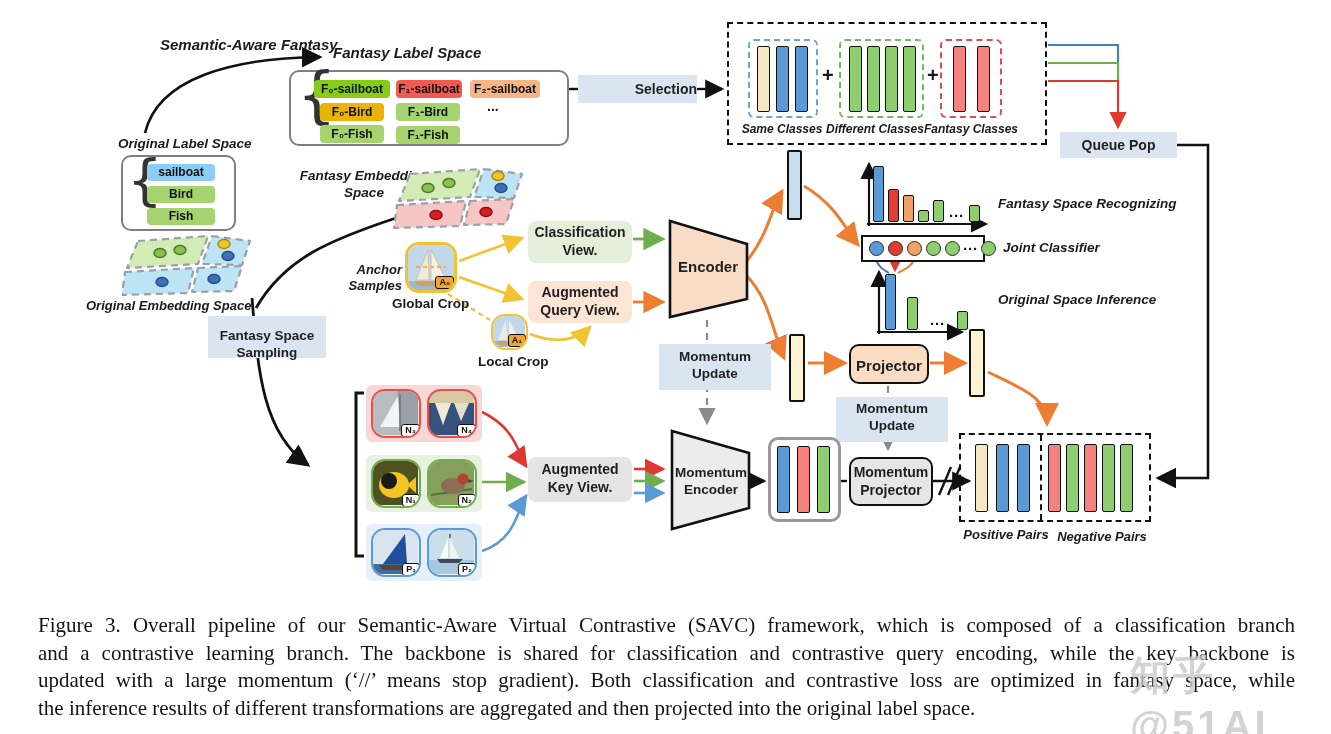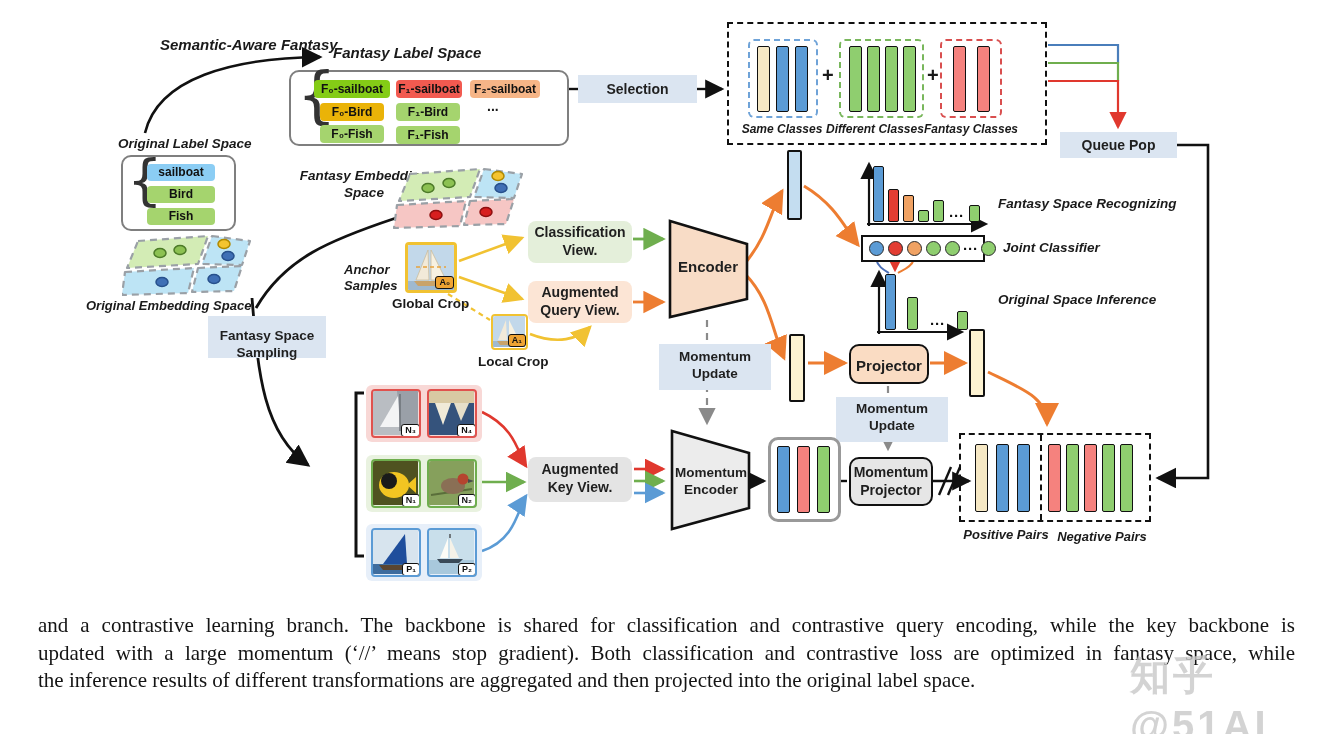--- a/index.html
+++ b/index.html
@@ -15,21 +15,21 @@
         font-weight:bold;font-size:12px;line-height:18px;height:18px;color:#111;}
   .brace{position:absolute;font-family:"DejaVu Sans",sans-serif;font-weight:400;color:#333;}
   .barrow{display:flex;align-items:stretch;}
   .barrow .bar{display:block;width:13px;border:1.6px solid #111;border-radius:2px;box-sizing:border-box;}
   .chartrow{display:flex;align-items:flex-end;}
   .chartrow .bar{display:block;width:11px;border:1.6px solid #111;border-radius:2px;box-sizing:border-box;}
   .bar-ellipsis,.dot-ellipsis{font-weight:bold;font-size:15px;line-height:12px;align-self:flex-end;margin:0 1px;color:#111;}
   .dotrow{display:flex;align-items:center;}
   .dotrow .dot{display:block;width:15px;height:15px;border-radius:50%;border:1.6px solid #2b2b2b;box-sizing:border-box;margin:0 2px;}
   .dotrow .dot-ellipsis{align-self:center;line-height:15px;}
-  .imgtile{position:absolute;box-sizing:border-box;border-radius:4px;overflow:hidden;}
+  .imgtile{position:absolute;box-sizing:border-box;border-radius:14px;overflow:hidden;}
   .badge{position:absolute;right:-1px;bottom:-1px;background:#fff;border:1.5px solid #111;border-radius:3px;
          font-size:9px;font-weight:bold;line-height:11px;padding:0 3px;color:#111;}
   .ibadge{position:absolute;right:0px;bottom:1px;background:#f0a433;border:1.5px solid #111;border-radius:3px;
          font-size:9px;font-weight:bold;line-height:11px;padding:0 3px;color:#111;}
   .caption{font-family:"Liberation Serif","DejaVu Serif",serif;font-size:21px;color:#141414;line-height:27.5px;}
   .just{text-align:justify;text-align-last:justify;}
   .watermark{font-size:40px;color:#c9c9c9;opacity:.8;letter-spacing:3px;font-weight:bold;z-index:9;}
   .twoline{line-height:1.25;}
 </style>
 </head>
@@ -130,21 +130,21 @@
     <div class="chip" style="left:23px;top:8px;width:76px;background:#84cc16;">F₀-sailboat</div>
     <div class="chip" style="left:105px;top:8px;width:66px;background:#f25a50;">F₁-sailboat</div>
     <div class="chip" style="left:179px;top:8px;width:70px;background:#f6b587;">F₂-sailboat</div>
     <div class="chip" style="left:29px;top:31px;width:64px;background:#eab308;">F₀-Bird</div>
     <div class="chip" style="left:105px;top:31px;width:64px;background:#a5d46e;">F₁-Bird</div>
     <div class="abs" style="left:196px;top:26px;font-weight:bold;font-size:14px;">...</div>
     <div class="chip" style="left:29px;top:53px;width:64px;background:#a5d46e;">F₀-Fish</div>
     <div class="chip" style="left:105px;top:54px;width:64px;background:#a5d46e;">F₁-Fish</div>
   </div>
 
-  <div class="abs node bluebox" style="left:578px;top:75px;width:119px;height:28px;line-height:28px;font-size:14px;">Selection</div>
+  <div class="abs node bluebox" style="left:578px;top:75px;width:119px;height:28px;line-height:28px;font-size:14px;text-align:right;">Selection</div>
 
   <div class="abs" style="left:727px;top:22px;width:320px;height:123px;border:2.5px dashed #111;box-sizing:border-box;">
     <div class="abs" style="left:19px;top:15px;width:70px;height:79px;border:2px dashed #6fa3d8;border-radius:6px;box-sizing:border-box;">
       <div class="barrow abs" style="left:7px;top:5px;height:66px;gap:6px;">
           <i class="bar" style="background: rgb(246, 232, 196);"></i>
           <i class="bar" style="background: rgb(91, 155, 213);"></i>
           <i class="bar" style="background: rgb(91, 155, 213);"></i>
         </div>
     </div>
     <div class="abs" style="left:93px;top:40px;font-weight:bold;font-size:20px;">+</div>
@@ -215,21 +215,21 @@
     <g stroke="#4c7a28" stroke-width="1.5">
         <ellipse cx="34" cy="22" rx="6" ry="4.5" fill="#8cc152"></ellipse>
         <ellipse cx="55" cy="17" rx="6" ry="4.5" fill="#8cc152"></ellipse>
       </g>
     <ellipse cx="104" cy="10" rx="6" ry="4.5" fill="#f4c430" stroke="#b08900" stroke-width="1.5"></ellipse>
     <ellipse cx="107" cy="22" rx="6" ry="4.5" fill="#3f6fb5" stroke="#27508c" stroke-width="1.5"></ellipse>
     <ellipse cx="42" cy="49" rx="6" ry="4.5" fill="#d71f1f" stroke="#8e0f0f" stroke-width="1.5"></ellipse>
     <ellipse cx="92" cy="46" rx="6" ry="4.5" fill="#d71f1f" stroke="#8e0f0f" stroke-width="1.5"></ellipse>
   </svg>
 
-  <div class="abs ann twoline" style="left:344px;top:262px;width:58px;text-align:left;font-size:13px;">
+  <div class="abs ann twoline" style="left:344px;top:262px;width:58px;text-align:right;font-size:13px;">
     <div>Anchor</div>
     <div>Samples</div>
   </div>
   <div class="imgtile" style="left:405px;top:242px;width:52px;height:51px;border:3px solid #f1c232;">
     <svg width="46" height="45" viewBox="0 0 46 45">
       <rect width="46" height="45" fill="#c2d8ea"></rect>
       <rect y="36" width="46" height="9" fill="#9fb9cf"></rect>
       <polygon points="8,35 20,5 21,35" fill="#f2ead9" stroke="#c9bd9e" stroke-width="0.8"></polygon>
       <polygon points="23,5 38,35 23,35" fill="#f7f1e1" stroke="#c9bd9e" stroke-width="0.8"></polygon>
       <polygon points="6,36 40,36 35,41 10,41" fill="#c9a36a"></polygon>
@@ -412,19 +412,20 @@
         <i class="bar" style="background: rgb(143, 206, 111);"></i>
         <i class="bar" style="background: rgb(245, 130, 126);"></i>
         <i class="bar" style="background: rgb(143, 206, 111);"></i>
         <i class="bar" style="background: rgb(143, 206, 111);"></i>
       </div>
   </div>
   <div class="abs ann" style="left:958px;top:527px;width:96px;text-align:center;font-size:13px;">Positive Pairs</div>
   <div class="abs ann" style="left:1050px;top:529px;width:104px;text-align:center;font-size:13px;">Negative Pairs</div>
 
   <div class="abs caption" style="left:38px;top:612px;width:1257px;">
+    <div class="just">Figure 3.  Overall pipeline of our Semantic-Aware Virtual Contrastive (SAVC) framework, which is composed of a classification branch</div>
     <div class="just">and a contrastive learning branch.  The backbone is shared for classification and contrastive query encoding, while the key backbone is</div>
     <div class="just">updated with a large momentum (‘//’ means stop gradient).  Both classification and contrastive loss are optimized in fantasy space, while</div>
     <div>the inference results of different transformations are aggregated and then projected into the original label space.</div>
   </div>
   <div class="abs watermark" style="left:1130px;top:648px;">知乎 @51AI</div>
 
 </div>
 
 </body></html>

